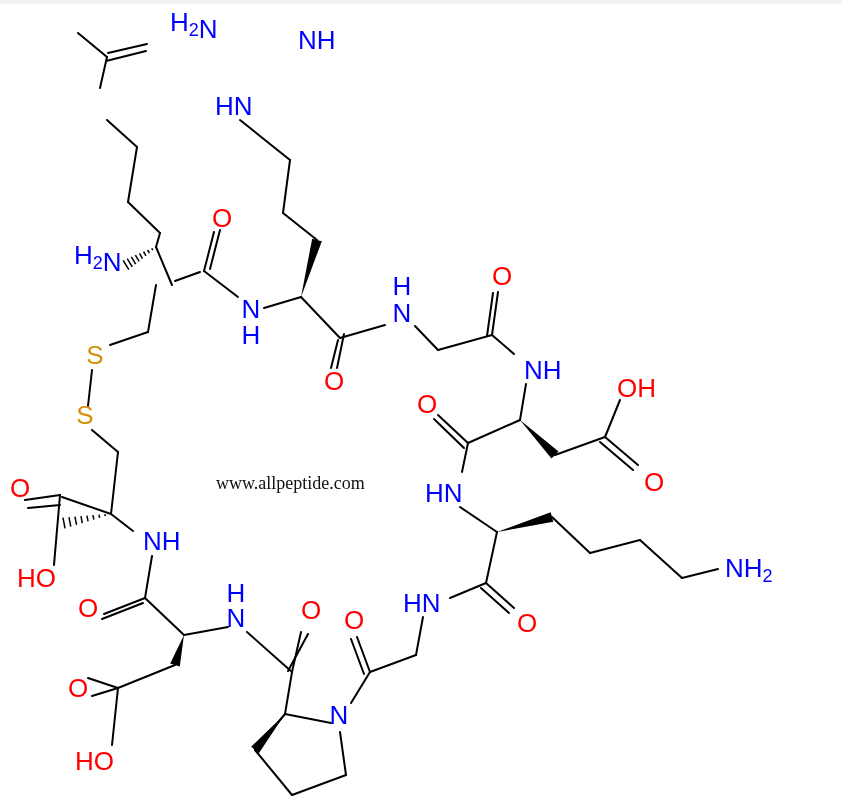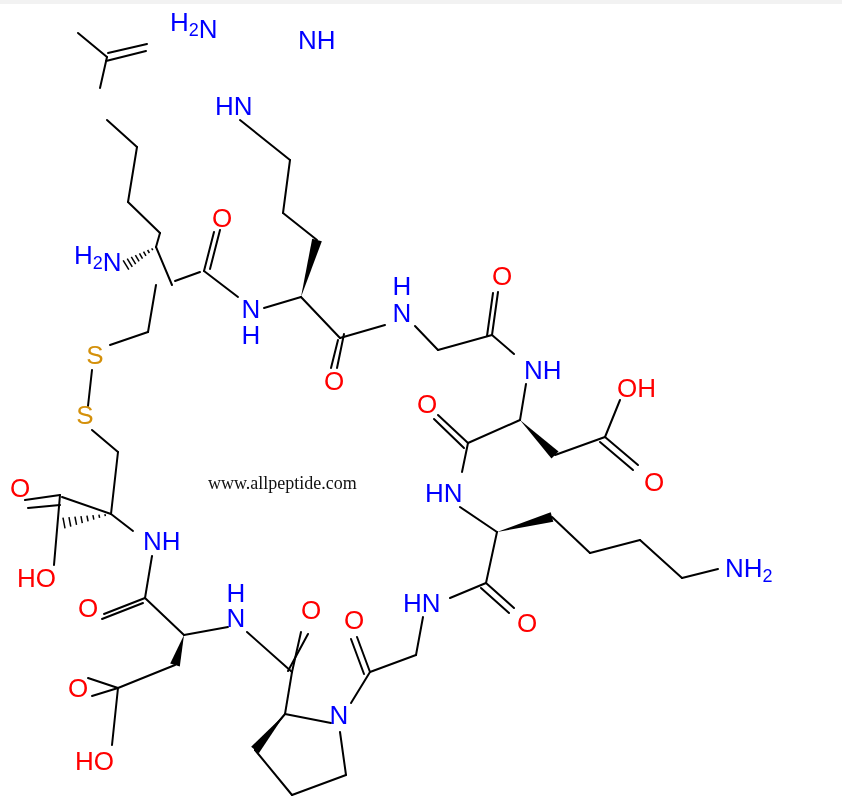--- a/index.html
+++ b/index.html
@@ -180,13 +180,13 @@
       <text x="78" y="690" text-anchor="middle" class="atom-label" fill="#ff0000"><tspan>O</tspan></text>
       <text x="75" y="763" text-anchor="start" class="atom-label" fill="#ff0000"><tspan>HO</tspan></text>
       <text x="143" y="543" text-anchor="start" class="atom-label" fill="#0000ff"><tspan>NH</tspan></text>
       <text x="20" y="490" text-anchor="middle" class="atom-label" fill="#ff0000"><tspan>O</tspan></text>
       <text x="17" y="580" text-anchor="start" class="atom-label" fill="#ff0000"><tspan>HO</tspan></text>
       <text x="95" y="357" text-anchor="middle" class="atom-label" fill="#d4900a"><tspan>S</tspan></text>
       <text x="85" y="417" text-anchor="middle" class="atom-label" fill="#d4900a"><tspan>S</tspan></text>
     </g>
 </svg>
 
-<div class="watermark" style="left:208px; top:473px;">www.allpeptide.com</div>
+<div class="watermark" style="left:216px; top:473px;">www.allpeptide.com</div>
 
 </body></html>

